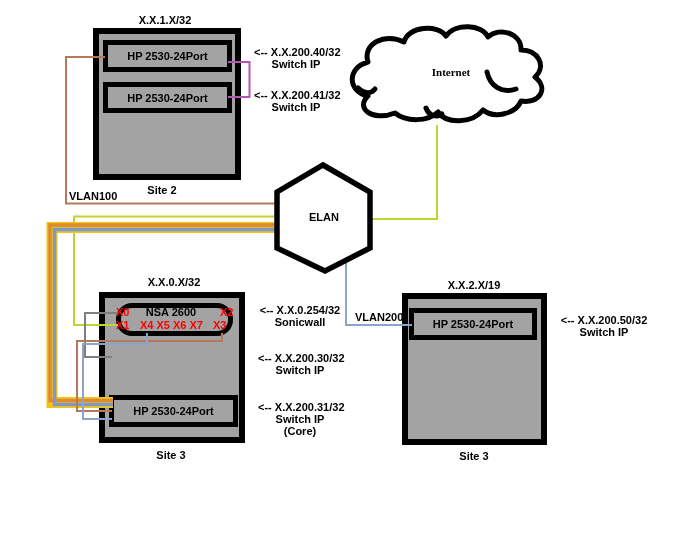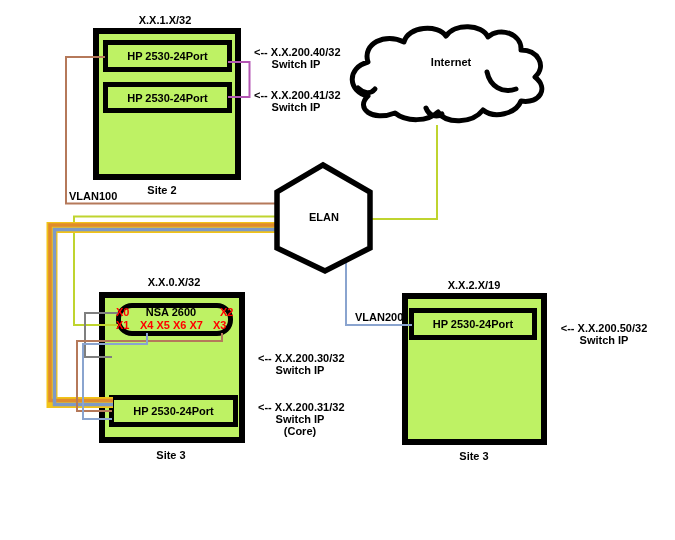--- a/index.html
+++ b/index.html
@@ -1,18 +1,18 @@
 <!DOCTYPE html>
 <html><head>
 <meta charset="utf-8">
 <style>
   html,body{margin:0;padding:0;background:#fff;}
   .canvas{position:relative;width:675px;height:540px;background:#ffffff;overflow:hidden;
           font-family:"Liberation Sans",sans-serif;font-weight:700;font-size:11px;color:#000;}
-  .box{position:absolute;box-sizing:border-box;background:#bef264;z-index:1;}
+  .box{position:absolute;box-sizing:border-box;background:#a3a3a3;z-index:1;}
   .b6{border:6px solid #000;}
   .b5{border:5px solid #000;}
   .dev{display:flex;align-items:center;justify-content:center;}
   .nsa{border:5px solid #000;border-radius:16px;}
   svg.lines{position:absolute;left:0;top:0;z-index:3;pointer-events:none;}
   .txt{position:absolute;z-index:4;line-height:12px;white-space:nowrap;}
   .ctr{text-align:center;}
   .ann{position:absolute;z-index:4;line-height:12px;text-align:center;white-space:nowrap;}
   .ann span{display:block;margin-left:8px;}
   .red{color:#ff0000;}
@@ -95,34 +95,38 @@
   </div>
 
   <div class="txt ctr" style="left:124px;top:276px;width:100px;">X.X.0.X/32</div>
   <div class="txt ctr" style="left:136px;top:449px;width:70px;">Site 3</div>
   <div class="txt red" style="left:116px;top:306px;">X0</div>
   <div class="txt ctr" style="left:138px;top:306px;width:66px;">NSA 2600</div>
   <div class="txt red" style="left:220px;top:306px;">X2</div>
   <div class="txt red" style="left:116px;top:319px;">X1</div>
   <div class="txt red" style="left:140px;top:319px;">X4 X5 X6 X7</div>
   <div class="txt red" style="left:213px;top:319px;">X3</div>
+  <div class="ann" style="left:250px;top:304px;width:92px;">
+    <span>&lt;-- X.X.0.254/32</span>
+    <span>Sonicwall</span>
+  </div>
   <div class="ann" style="left:250px;top:352px;width:92px;">
     <span>&lt;-- X.X.200.30/32</span>
     <span>Switch IP</span>
   </div>
   <div class="ann" style="left:250px;top:401px;width:92px;">
     <span>&lt;-- X.X.200.31/32</span>
     <span>Switch IP</span>
     <span>(Core)</span>
   </div>
 
   <div class="txt ctr" style="left:424px;top:279px;width:100px;">X.X.2.X/19</div>
   <div class="txt ctr" style="left:439px;top:450px;width:70px;">Site 3</div>
   <div class="txt" style="left:355px;top:311px;">VLAN200</div>
-  <div class="ann" style="left:552px;top:322px;width:96px;">
+  <div class="ann" style="left:552px;top:314px;width:96px;">
     <span>&lt;-- X.X.200.50/32</span>
     <span>Switch IP</span>
   </div>
 
   <div class="txt ctr" style="left:283px;top:211px;width:82px;">ELAN</div>
-  <div class="txt ctr" style="left:408px;top:56px;width:86px;">Internet</div>
+  <div class="txt ctr" style="left:408px;top:66px;width:86px;font-family:Liberation Serif, serif;">Internet</div>
 
 </div>
 
 </body></html>

